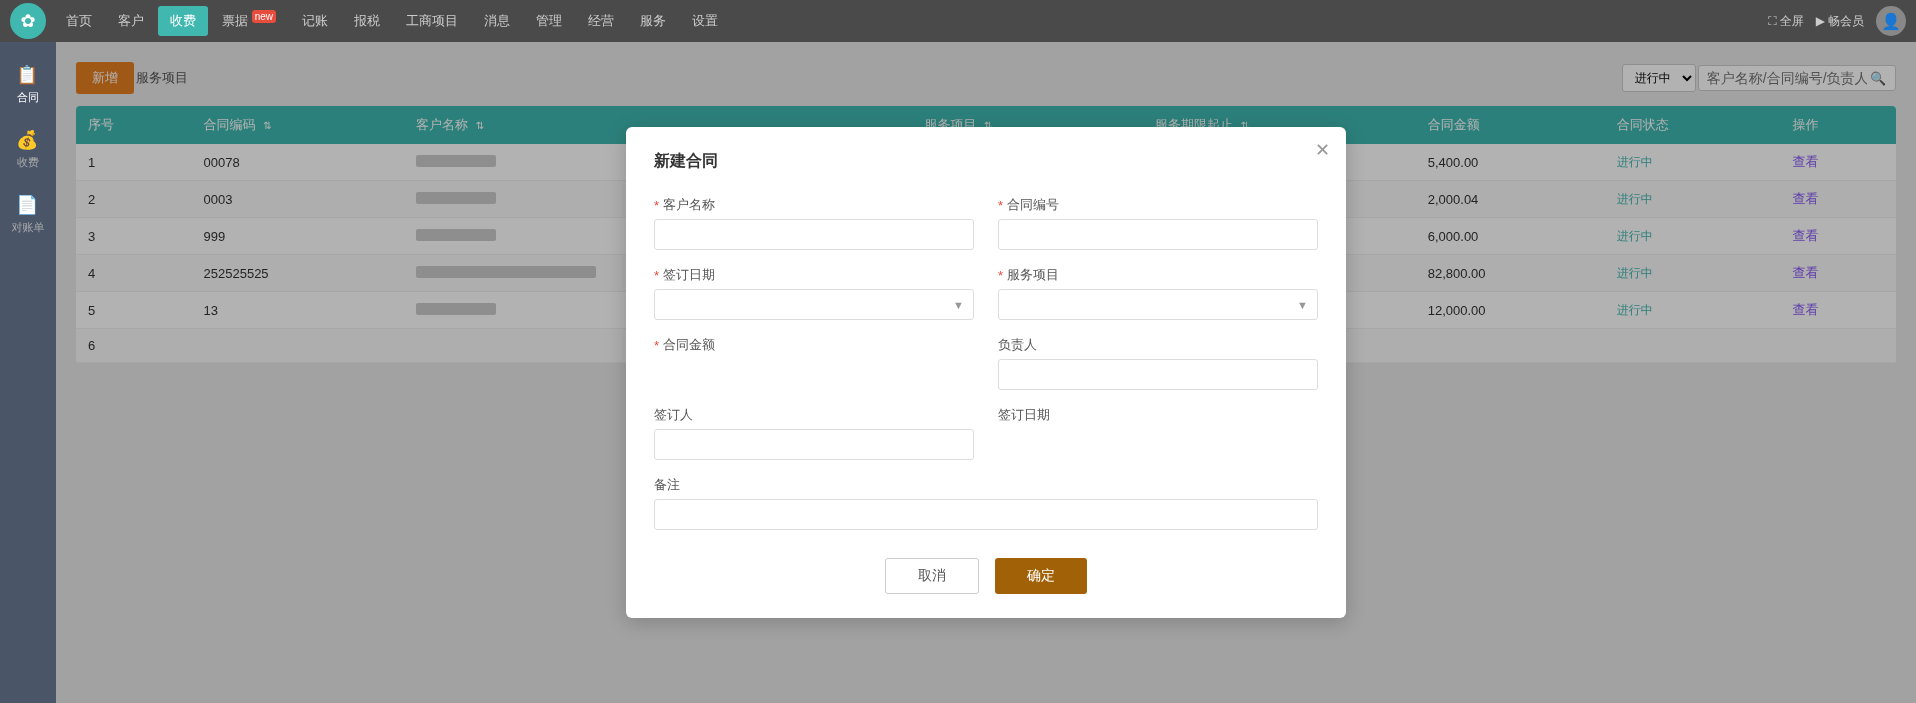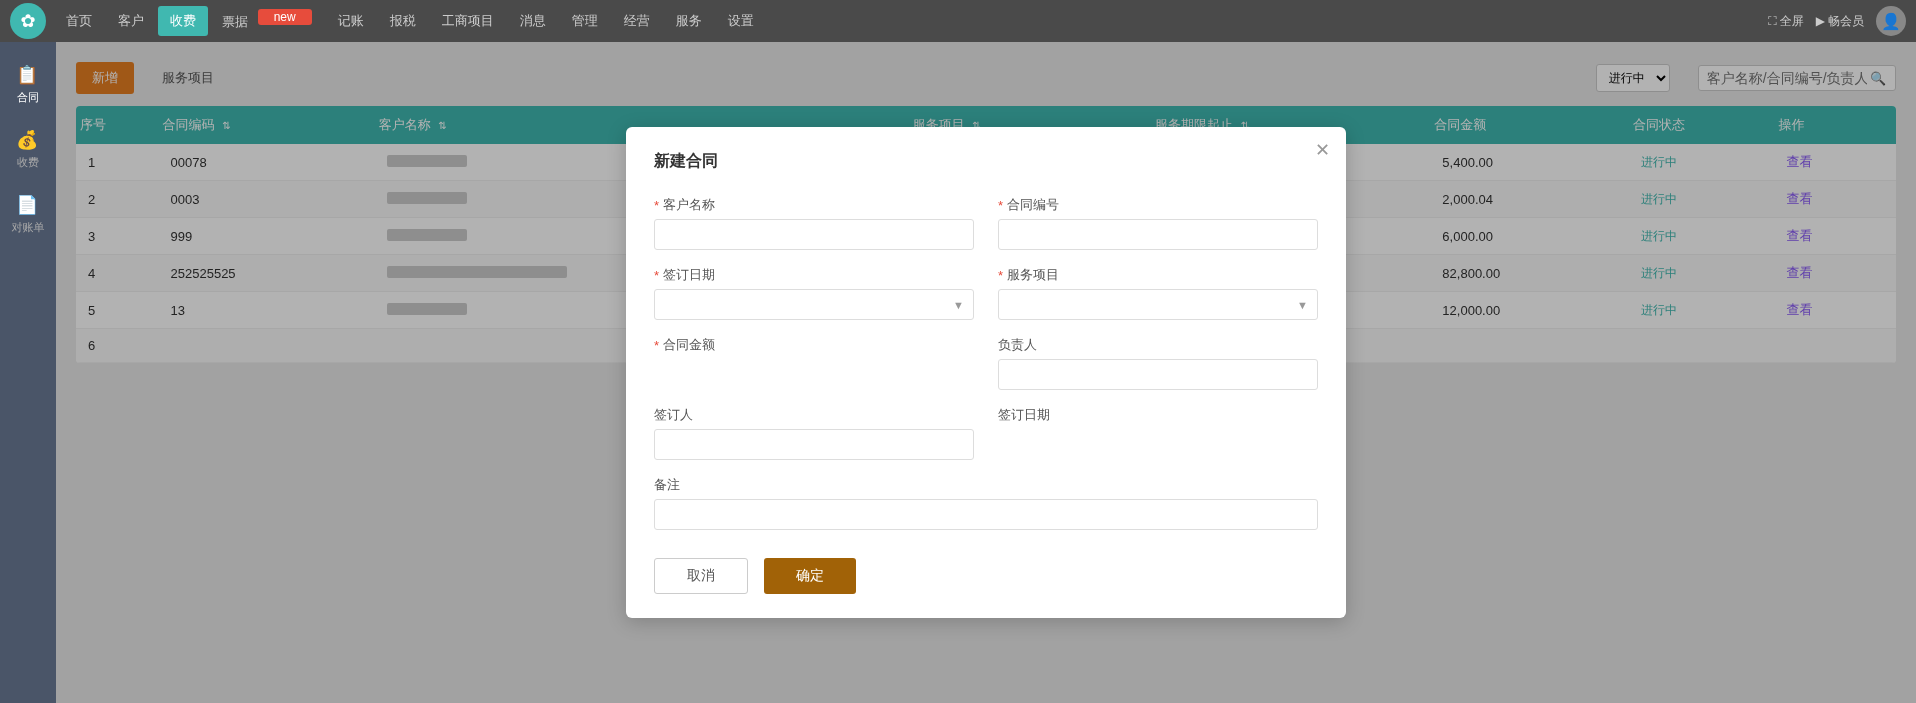--- a/index.html
+++ b/index.html
@@ -41,24 +41,24 @@
       font-size: 13px;
       white-space: nowrap;
     }
     .top-nav .nav-item.active {
       background: #40b8b0;
       color: white;
     }
     .top-nav .nav-item .new-badge {
       background: #e74c3c;
       color: white;
-      font-size: 12px;
-      padding: 1px 16px;
-      border-radius: 3px;
-      margin-left: 6px;
+      font-size: 10px;
+      padding: 1px 3px;
+      border-radius: 3px;
+      margin-left: 0;
       vertical-align: super;
     }
     .top-nav-right {
       display: flex;
       align-items: center;
       gap: 12px;
       color: #ccc;
       font-size: 12px;
     }
     .top-nav-right .fullscreen-btn, .top-nav-right .vip-btn {
@@ -122,21 +122,21 @@
       flex: 1;
       padding: 20px;
       overflow: auto;
       position: relative;
     }
 
     
     .toolbar {
       display: flex;
       align-items: center;
-      gap: 28px;
+      gap: 2px;
       margin-bottom: 12px;
     }
     .btn-new {
       background: #e67e22;
       color: white;
       border: none;
       padding: 7px 16px;
       border-radius: 3px;
       cursor: pointer;
       font-size: 13px;
@@ -175,21 +175,21 @@
       border-collapse: collapse;
       background: white;
       border-radius: 4px;
       overflow: hidden;
     }
     .data-table thead tr {
       background: #40b8b0;
       color: white;
     }
     .data-table thead th {
-      padding: 10px 4px;
+      padding: 10px 12px;
       text-align: left;
       font-size: 13px;
       font-weight: normal;
       white-space: nowrap;
       margin-left: 38px;
     }
     .data-table thead th .sort-icon {
       margin-left: 4px;
       font-size: 10px;
     }
@@ -313,20 +313,21 @@
       position: absolute;
       right: 10px;
       top: 50%;
       transform: translateY(-50%);
       color: #999;
       font-size: 14px;
       pointer-events: none;
     }
     .modal-footer {
       display: flex;
+      justify-content: center;
       gap: 16px;
       margin-top: 28px;
     }
     .btn-cancel {
       background: white;
       color: #555;
       border: 1px solid #ccc;
       padding: 8px 32px;
       border-radius: 3px;
       cursor: pointer;

